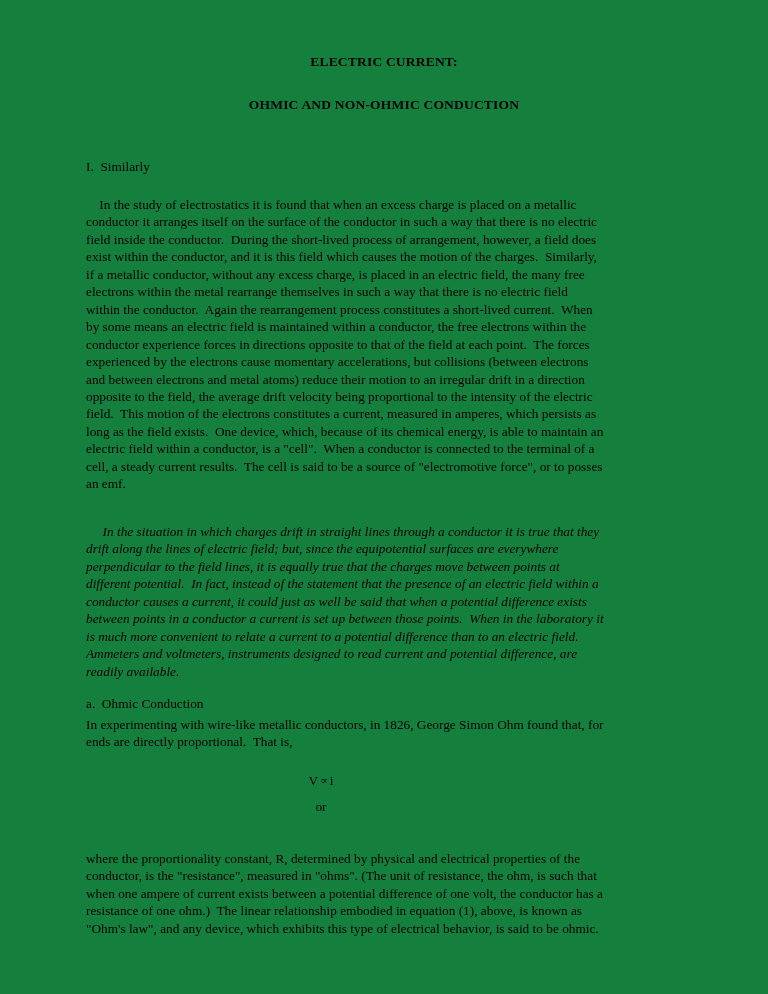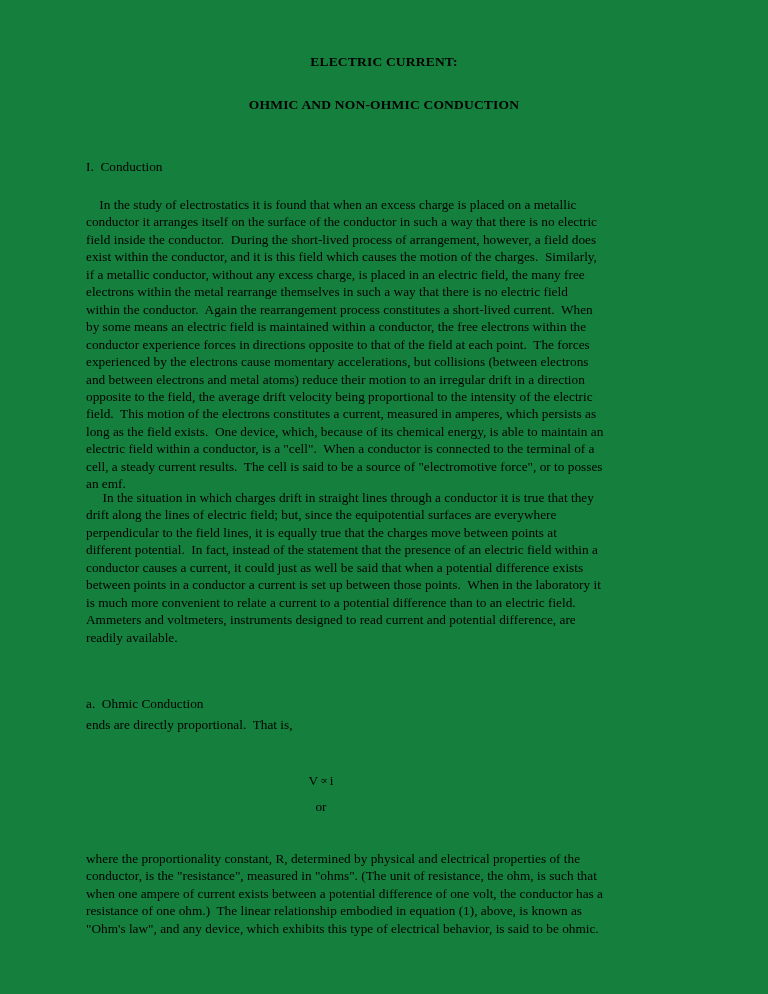--- a/index.html
+++ b/index.html
@@ -44,21 +44,21 @@
   .para {
     font-size: 13.3px;
     line-height: 17.45px;
     text-align: left;
     white-space: pre-wrap;
   }
   .line { display: block; white-space: pre; }
 
   #section-heading-discussion { top: 158px; }
   #para-1 { top: 196px; }
-  #para-2 { top: 489px; }
+  #para-2 { top: 523px; font-style: italic; }
   #section-heading-ohmic { top: 695px; }
   #para-3 { top: 716px; }
   #para-4 { top: 850px; }
 
   .eq-block {
     position: absolute;
     left: 86px;
     width: 470px;
     text-align: center;
     font-size: 13.3px;
@@ -72,29 +72,29 @@
 </style>
 </head>
 <body>
 
 <div class="page">
 
   <div class="doc-title" id="title-line-1">ELECTRIC CURRENT:</div>
 
   <div class="doc-title" id="title-line-2">OHMIC AND NON-OHMIC CONDUCTION</div>
 
-  <div class="body-block para" id="section-heading-discussion">I.  Conduction</div>
+  <div class="body-block para" id="section-heading-discussion">I.  Similarly</div>
 
   <div class="body-block para" id="para-1"><span class="line">    In the study of electrostatics it is found that when an excess charge is placed on a metallic</span><span class="line">conductor it arranges itself on the surface of the conductor in such a way that there is no electric</span><span class="line">field inside the conductor.  During the short-lived process of arrangement, however, a field does</span><span class="line">exist within the conductor, and it is this field which causes the motion of the charges.  Similarly,</span><span class="line">if a metallic conductor, without any excess charge, is placed in an electric field, the many free</span><span class="line">electrons within the metal rearrange themselves in such a way that there is no electric field</span><span class="line">within the conductor.  Again the rearrangement process constitutes a short-lived current.  When</span><span class="line">by some means an electric field is maintained within a conductor, the free electrons within the</span><span class="line">conductor experience forces in directions opposite to that of the field at each point.  The forces</span><span class="line">experienced by the electrons cause momentary accelerations, but collisions (between electrons</span><span class="line">and between electrons and metal atoms) reduce their motion to an irregular drift in a direction</span><span class="line">opposite to the field, the average drift velocity being proportional to the intensity of the electric</span><span class="line">field.  This motion of the electrons constitutes a current, measured in amperes, which persists as</span><span class="line">long as the field exists.  One device, which, because of its chemical energy, is able to maintain an</span><span class="line">electric field within a conductor, is a "cell".  When a conductor is connected to the terminal of a</span><span class="line">cell, a steady current results.  The cell is said to be a source of "electromotive force", or to posses</span><span class="line">an emf.</span></div>
 
   <div class="body-block para" id="para-2"><span class="line">     In the situation in which charges drift in straight lines through a conductor it is true that they</span><span class="line">drift along the lines of electric field; but, since the equipotential surfaces are everywhere</span><span class="line">perpendicular to the field lines, it is equally true that the charges move between points at</span><span class="line">different potential.  In fact, instead of the statement that the presence of an electric field within a</span><span class="line">conductor causes a current, it could just as well be said that when a potential difference exists</span><span class="line">between points in a conductor a current is set up between those points.  When in the laboratory it</span><span class="line">is much more convenient to relate a current to a potential difference than to an electric field.</span><span class="line">Ammeters and voltmeters, instruments designed to read current and potential difference, are</span><span class="line">readily available.</span></div>
 
   <div class="body-block para" id="section-heading-ohmic">a.  Ohmic Conduction</div>
 
-  <div class="body-block para" id="para-3"><span class="line">ends are directly proportional.  That is,</span></div>
+  <div class="body-block para" id="para-3"><span class="line">In experimenting with wire-like metallic conductors, in 1826, George Simon Ohm found that, for</span><span class="line">ends are directly proportional.  That is,</span></div>
 
   <div class="eq-block" id="equation-1">
     <span>V</span><span class="eq-prop">∝</span><span>i</span>
   </div>
 
   <div class="eq-block" id="equation-or">
     <span>or</span>
   </div>
 
 

